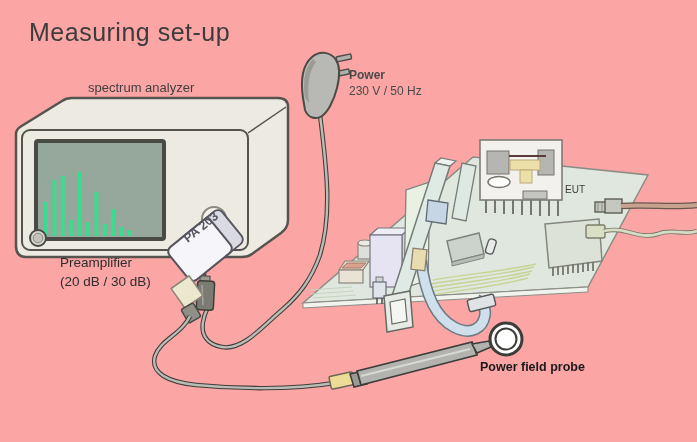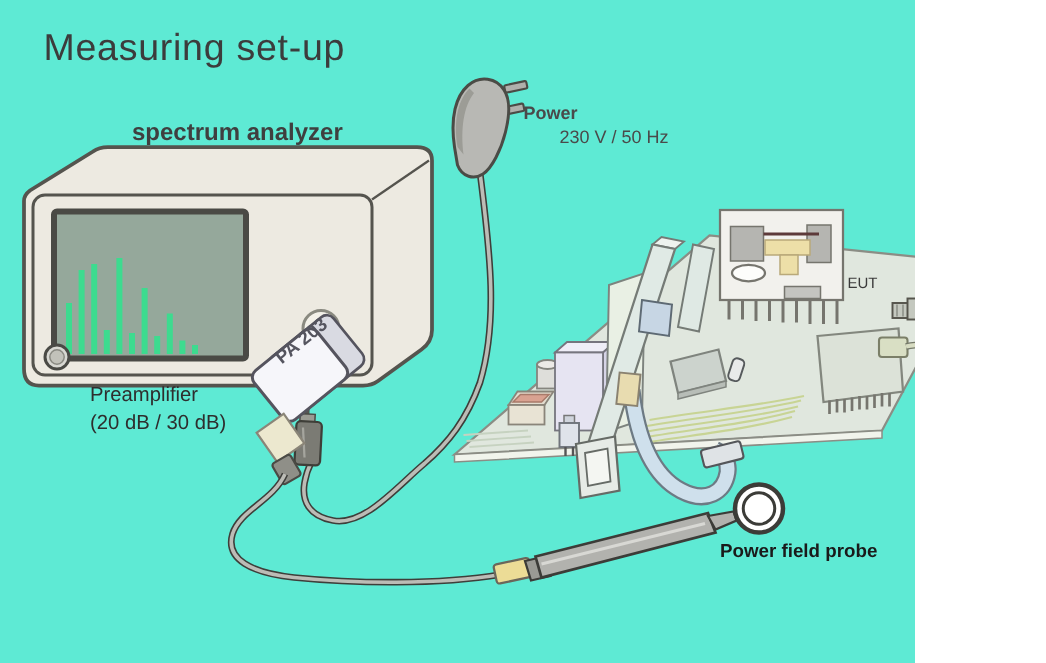--- a/index.html
+++ b/index.html
@@ -1,23 +1,23 @@
 <!DOCTYPE html>
 <html><head>
 <meta charset="utf-8">
 <style>
   html,body{margin:0;padding:0;background:#fff;}
-  .stage{position:relative;width:610px;height:442px;background:#5eead4;overflow:hidden;
+  .stage{position:relative;width:697px;height:442px;background:#fca5a5;overflow:hidden;
          font-family:"Liberation Sans",sans-serif;}
   .stage svg{position:absolute;left:0;top:0;}
   .lbl{position:absolute;white-space:nowrap;color:#3d3d3d;}
   .title{left:29px;top:18px;font-size:25px;letter-spacing:0.5px;color:#3c3c3c;}
-  .analyzer-label{left:88px;top:80px;font-size:16px;color:#3f3f3f;font-weight:bold;}
+  .analyzer-label{left:88px;top:80px;font-size:13px;color:#3f3f3f;}
   .power-l1{left:349px;top:68px;font-size:12px;color:#4a4a4a;font-weight:bold;}
-  .power-l2{left:349px;top:84px;font-size:12px;color:#4a4a4a;margin-left:24px;}
+  .power-l2{left:349px;top:84px;font-size:12px;color:#4a4a4a;}
   .preamp-caption{position:absolute;left:60px;top:254px;font-size:13.5px;font-weight:normal;
                   color:#2e2e2e;line-height:18.5px;}
   .pa-device{left:174px;top:240px;width:58px;text-align:center;font-size:12.5px;font-weight:bold;
              color:#55555f;transform:rotate(-39deg);transform-origin:left top;}
   .eut-label{left:565px;top:184px;font-size:10px;color:#3a3a3a;}
   .probe-label{left:480px;top:360px;font-size:12.5px;font-weight:bold;color:#1a1a1a;}
 </style>
 </head>
 <body>
 

